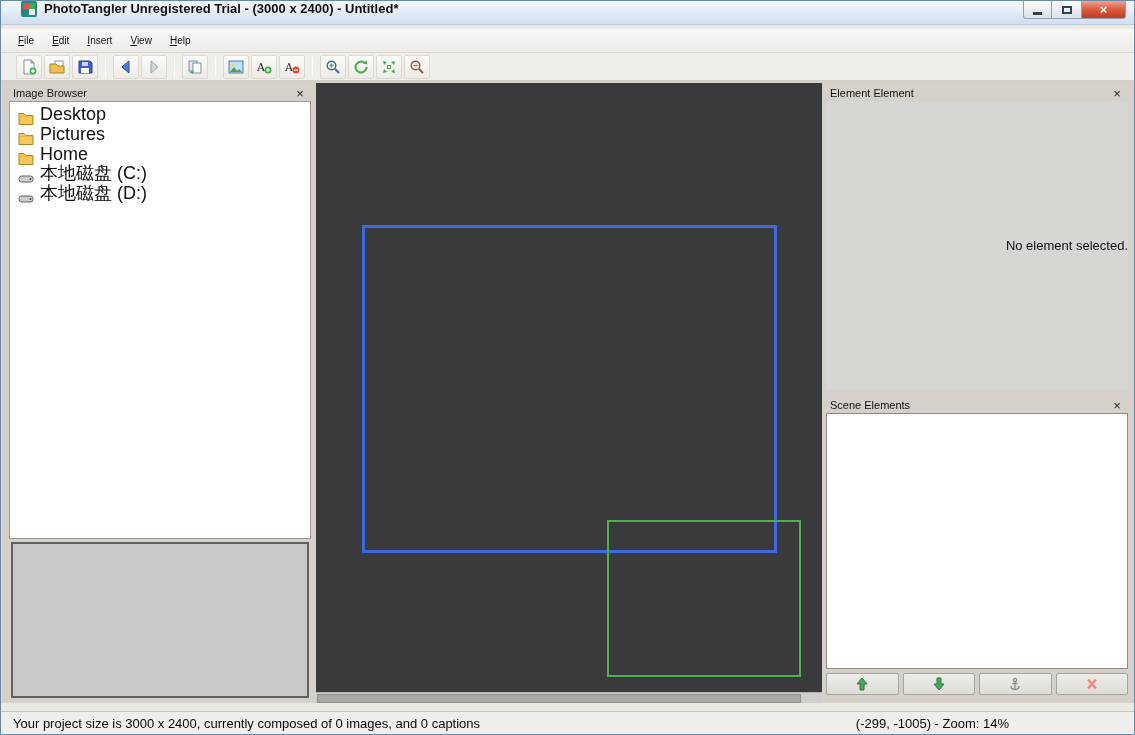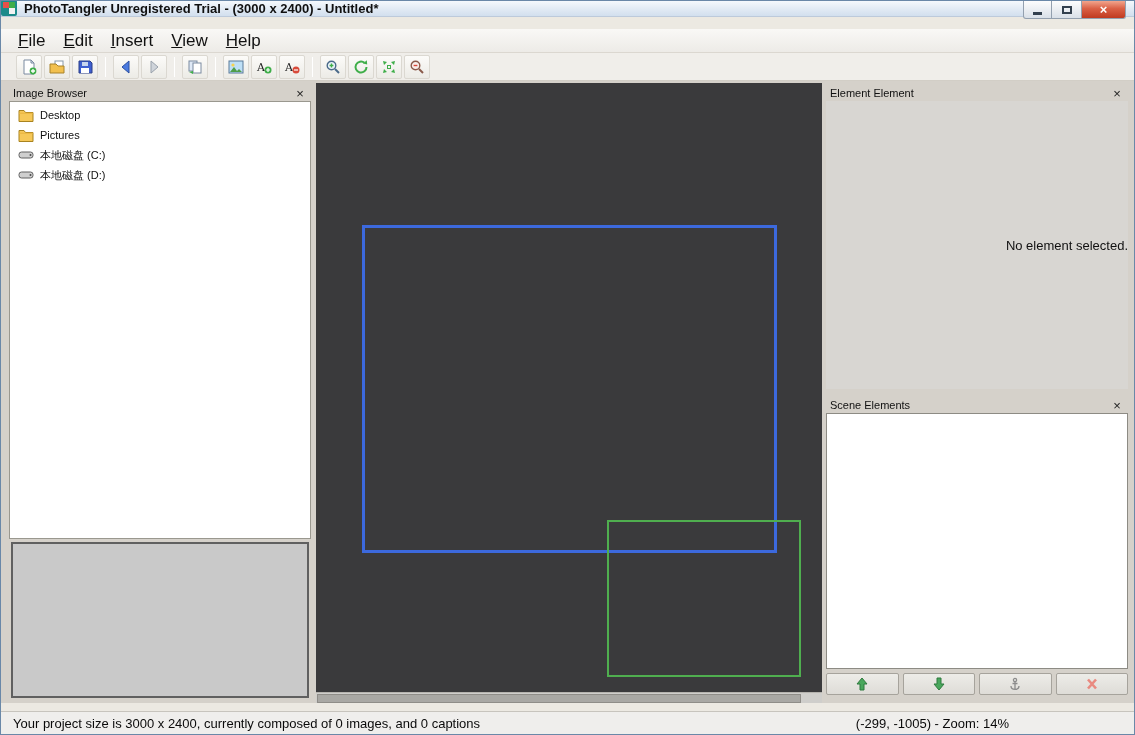--- a/index.html
+++ b/index.html
@@ -1,41 +1,41 @@
 <!DOCTYPE html>
 <html><head>
 <meta charset="utf-8">
 <style>
   *{box-sizing:border-box;margin:0;padding:0}
   html,body{width:1135px;height:735px}
   body{font-family:"Liberation Sans",sans-serif;background:#ece9e2;overflow:hidden}
   .window{position:relative;width:1135px;height:735px;border:1px solid #6a88a8;background:#ece9e2;overflow:hidden}
 
   
-  .titlebar{position:absolute;left:0;top:0;right:0;height:16px;
+  .titlebar{position:absolute;left:0;top:0;right:0;height:24px;
     background:linear-gradient(#f5f9fd,#e1eaf4 55%,#d2dfee);
-    border-bottom:1px solid #bdcadb;display:flex;align-items:flex-end;padding-left:0}
+    border-bottom:1px solid #bdcadb;display:flex;align-items:flex-start;padding-left:20px}
   .app-icon{width:16px;height:16px;flex:0 0 16px}
   .title{font-size:13px;font-weight:bold;color:#101010;margin-left:7px;white-space:nowrap}
   .win-controls{position:absolute;top:0;right:8px;display:flex}
   .win-btn{width:29px;height:18px;border:1px solid #93a0af;border-top:none;
     display:flex;align-items:center;justify-content:center;
     background:linear-gradient(#fdfdfd,#d9e0e8);cursor:pointer}
   .win-btn.min{border-radius:0 0 0 3px}
   .win-btn.max{border-left:none;border-right:none}
   .win-btn.close{width:45px;border-radius:0 0 3px 0;
     background:linear-gradient(#f2a58d,#da6045 45%,#c03a20);
     color:#fff;font-weight:bold;font-size:13px;line-height:1}
   .glyph-min{width:9px;height:3px;background:#33404e;margin-top:8px}
   .glyph-max{width:10px;height:8px;border:2px solid #33404e}
 
   
   .menubar{position:absolute;top:28px;left:0;right:0;height:24px;
     background:linear-gradient(#f9f8f6,#edebe7);border-bottom:1px solid #dbd7d0;
-    display:flex;align-items:center;padding-left:8px;font-size:17px;color:#111}
+    display:flex;align-items:center;padding-left:8px;font-size:10px;color:#111}
   .menu-item{padding:3px 9px;cursor:default}
   .menu-item u{text-decoration:underline}
 
   
   .toolbar{position:absolute;top:52px;left:0;right:0;height:28px;background:#f0eeea;
     border-bottom:1px solid #d2cec6;display:flex;align-items:center;padding-left:14px}
   .tb-btn{width:26px;height:24px;display:flex;align-items:center;justify-content:center;
     border:1px solid #dbd8d1;border-radius:2px;margin:0 1px;cursor:pointer;
     background:linear-gradient(#fcfbf9,#ecebe6)}
   .tb-sep{width:1px;height:20px;background:#c2bfb7;border-right:1px solid #ffffff;margin:0 6px}
@@ -45,22 +45,22 @@
 
   .panel-header{position:absolute;height:16px;display:flex;align-items:center;
     font-family:Liberation Sans, sans-serif;font-size:11px;color:#111;padding:0 4px;background:#d5d1ca}
   .panel-close{margin-left:auto;width:14px;height:14px;display:flex;align-items:center;
     justify-content:center;font-size:13px;color:#222;cursor:pointer;line-height:1}
 
   
   #ib-header{left:8px;top:4px;width:302px}
   #ib-tree{position:absolute;left:8px;top:20px;width:302px;height:438px;background:#ffffff;
     border:1px solid #9a988f;overflow:hidden;padding-top:3px}
-  .tree-item{height:20px;display:flex;align-items:center;gap:6px;padding-left:8px;
-    font-size:11px;color:#101010;cursor:pointer;white-space:nowrap}
+  .tree-item{height:20px;display:flex;align-items:flex-end;gap:6px;padding-left:8px;
+    font-size:18px;color:#101010;cursor:pointer;white-space:nowrap}
   #ib-preview{position:absolute;left:10px;top:461px;width:298px;height:156px;
     background:#c9c9c9;border:2px solid #606060}
 
   
   #canvas{position:absolute;left:315px;top:2px;width:506px;height:620px;background:#3a3a3c;overflow:hidden}
   .canvas-rect{position:absolute;border-style:solid;background:transparent}
   #project-rect{border-width:3px}
   #element-rect{border-width:2px}
   #hscroll{position:absolute;left:0;right:0;bottom:0;height:11px;background:#cfcecb;border-top:1px solid #b5b3ae}
   #hscroll-thumb{position:absolute;left:1px;top:1px;width:484px;height:9px;background:#a9a8a4;border:1px solid #8f8d88}
@@ -225,20 +225,27 @@
         <span>Desktop</span>
       </div>
       <div class="tree-item">
         <svg width="16" height="14">
             <path d="M1 2.5h5l1.5 2H15v9H1z" fill="#f6c858" stroke="#a9831f"></path>
             <path d="M1 5.2h14" stroke="#e8b33e"></path>
           </svg>
         <span>Pictures</span>
       </div>
       <div class="tree-item">
+        <svg width="16" height="14">
+            <path d="M1 2.5h5l1.5 2H15v9H1z" fill="#f6c858" stroke="#a9831f"></path>
+            <path d="M1 5.2h14" stroke="#e8b33e"></path>
+          </svg>
+        <span>Home</span>
+      </div>
+      <div class="tree-item">
         <svg width="16" height="12">
             <rect x="1" y="3" width="14" height="6" rx="2.5" fill="#cfcfcf" stroke="#616161"></rect>
             <circle cx="12.5" cy="6" r="1" fill="#4a4a4a"></circle>
           </svg>
         <span>本地磁盘 (C:)</span>
       </div>
       <div class="tree-item">
         <svg width="16" height="12">
             <rect x="1" y="3" width="14" height="6" rx="2.5" fill="#cfcfcf" stroke="#616161"></rect>
             <circle cx="12.5" cy="6" r="1" fill="#4a4a4a"></circle>

